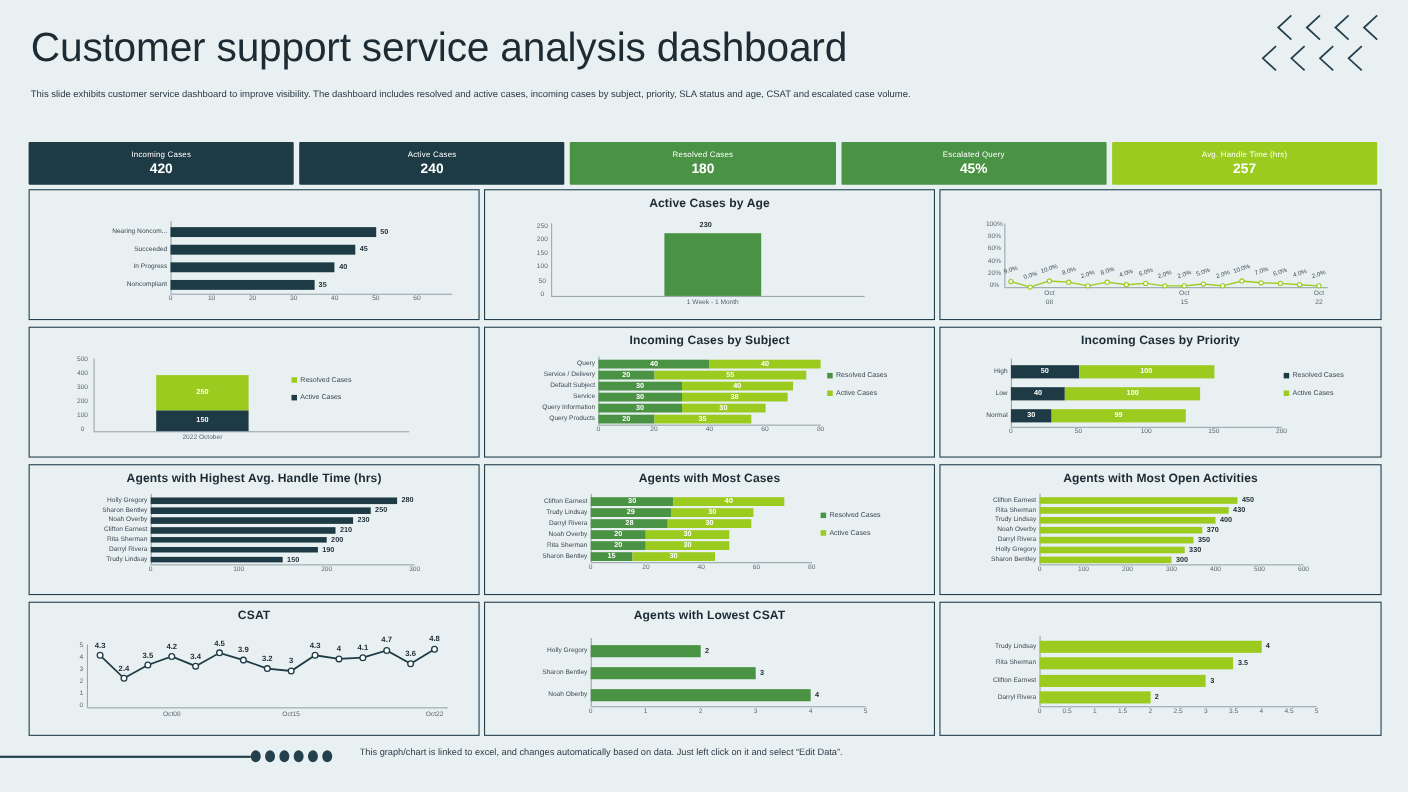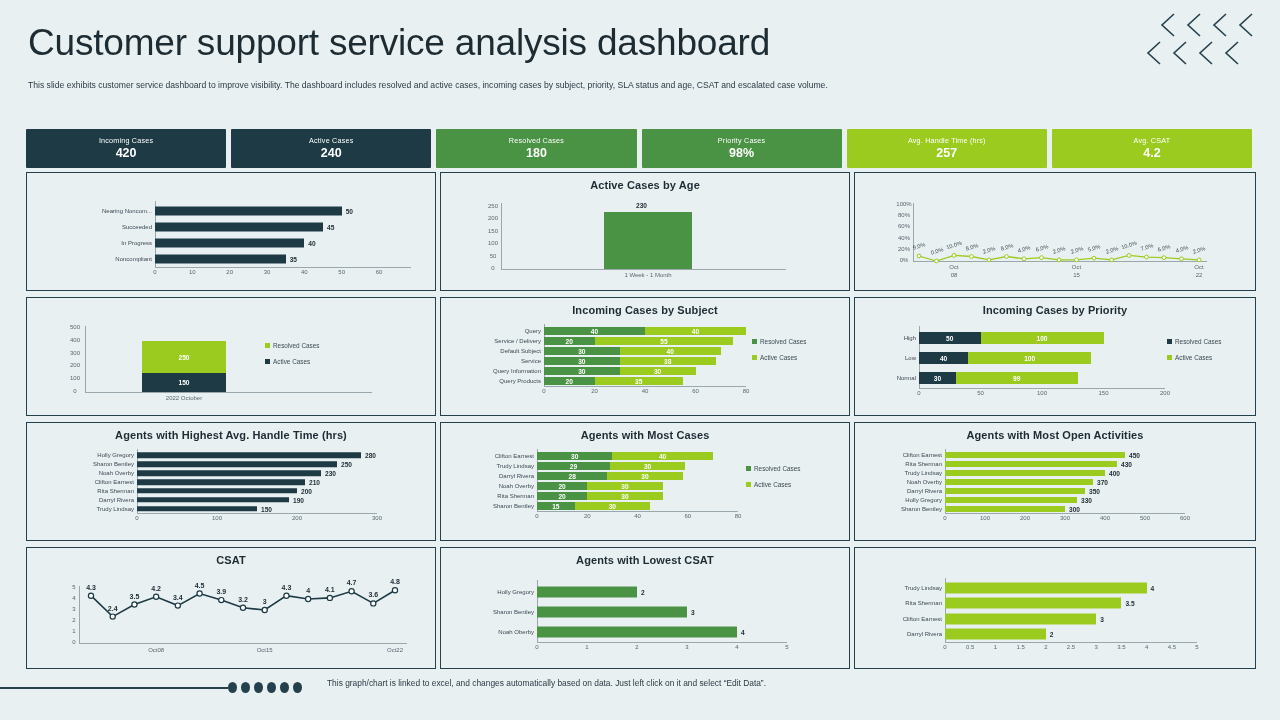--- a/index.html
+++ b/index.html
@@ -145,30 +145,26 @@
       </div>
       <div class="kpi" style="background: rgb(29, 58, 69);">
         <div class="kpi-label">Active Cases</div>
         <div class="kpi-value">240</div>
       </div>
       <div class="kpi" style="background: rgb(74, 146, 68);">
         <div class="kpi-label">Resolved  Cases</div>
         <div class="kpi-value">180</div>
       </div>
       <div class="kpi" style="background: rgb(74, 146, 68);">
-        <div class="kpi-label">Priority  Cases</div>
-        <div class="kpi-value">98%</div>
+        <div class="kpi-label">Escalated  Query</div>
+        <div class="kpi-value">45%</div>
       </div>
       <div class="kpi" style="background: rgb(155, 203, 30);">
         <div class="kpi-label">Avg. Handle Time (hrs)</div>
         <div class="kpi-value">257</div>
-      </div>
-      <div class="kpi" style="background: rgb(155, 203, 30);">
-        <div class="kpi-label">Avg. CSAT</div>
-        <div class="kpi-value">4.2</div>
       </div>
     </div>
 
   <div class="grid">
 
     <div class="panel">
       <div class="plot" id="plot-sla">
           <div class="axis-line" style="left: 128px; top: 6px; width: 0.8px; height: 66px;"></div>
           <div class="axis-line" style="left: 128px; top: 72px; width: 256px; height: 0.8px;"></div>
           <div class="tick-lbl" style="left: 128px; top: 74px;">0</div>

